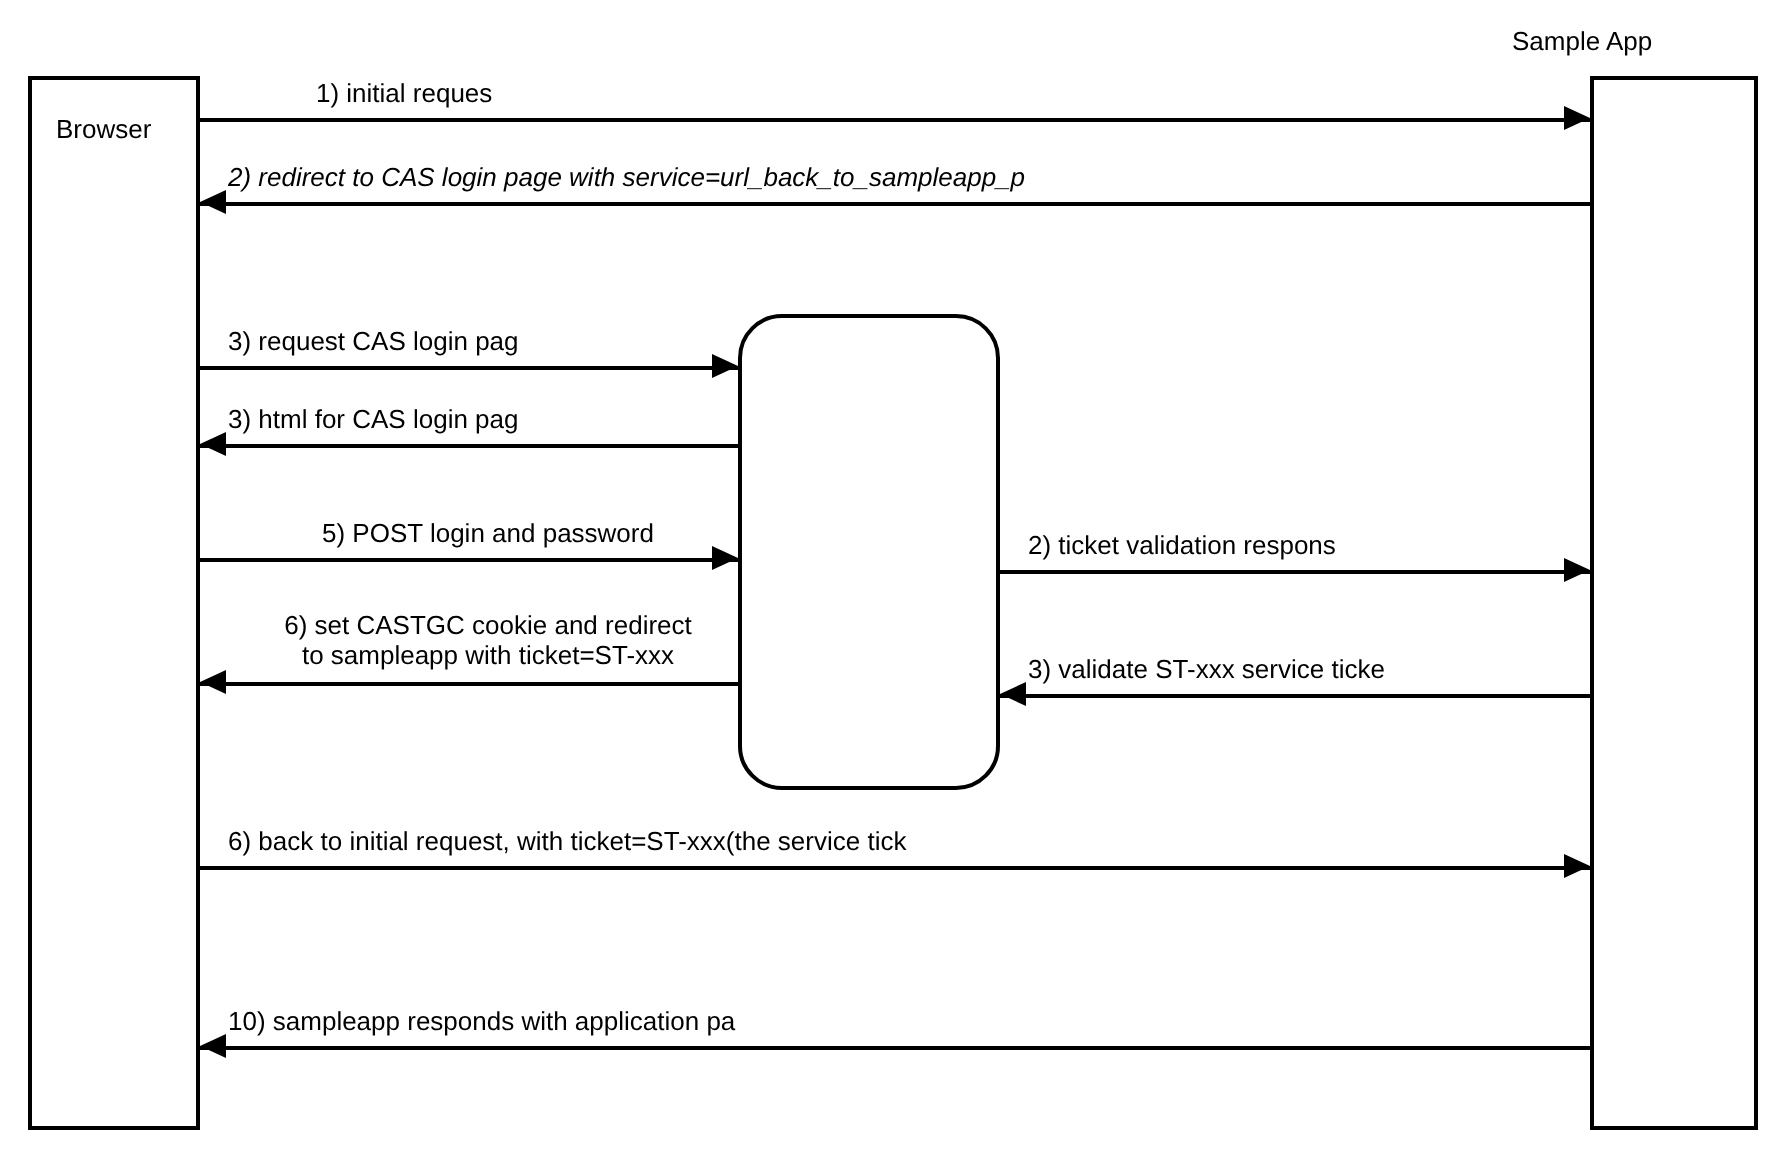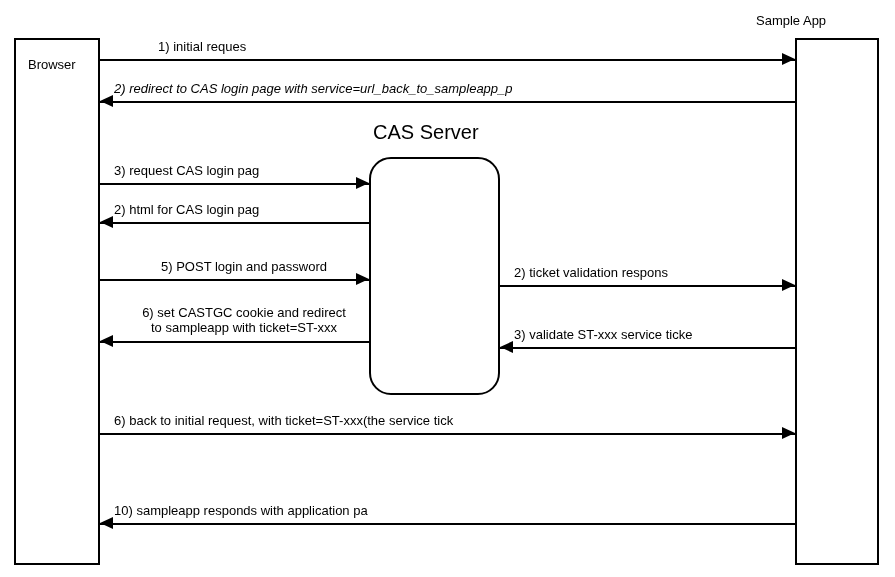--- a/index.html
+++ b/index.html
@@ -74,42 +74,41 @@
     border-right:13px solid #000000;
   }
 </style>
 </head>
 <body>
 
 <div id="canvas">
     <div class="lifeline" style="left: 14px; top: 38px; width: 86px; height: 527px;"></div>
     <div class="lifeline-label" style="left: 28px; top: 14px; margin-top: 44px;">Browser</div>
     <div class="actor-round" style="left: 369px; top: 157px; width: 131px; height: 238px;"></div>
-    <div class="actor-round-label" style="left: 373px; top: 122px;">CAS Server</div>
     <div class="lifeline" style="left: 795px; top: 38px; width: 84px; height: 527px;"></div>
     <div class="lifeline-label" style="left: 756px; top: 14px; text-align: right;">Sample App</div>
     <div class="msg" style="left: 100px; top: 59px; width: 695px;">
       <div class="msg-line" style="width: 695px;"></div>
       <div class="arrowhead right" style="left: 682px;"></div>
       <div class="msg-label" style="left: 14px; top: -20px; width: 420px; margin-left: 44px;">1) initial reques</div>
     </div>
     <div class="msg" style="left: 100px; top: 101px; width: 695px;">
       <div class="msg-line" style="width: 695px;"></div>
       <div class="arrowhead left" style="left: 0px;"></div>
       <div class="msg-label" style="left: 14px; top: -20px; width: 620px; font-style: italic;">2) redirect to CAS login page with service=url_back_to_sampleapp_p</div>
     </div>
     <div class="msg" style="left: 100px; top: 183px; width: 269px;">
       <div class="msg-line" style="width: 269px;"></div>
       <div class="arrowhead right" style="left: 256px;"></div>
       <div class="msg-label" style="left: 14px; top: -20px; width: 250px;">3) request CAS login pag</div>
     </div>
     <div class="msg" style="left: 100px; top: 222px; width: 269px;">
       <div class="msg-line" style="width: 269px;"></div>
       <div class="arrowhead left" style="left: 0px;"></div>
-      <div class="msg-label" style="left: 14px; top: -20px; width: 250px;">2) html for CAS login pag</div>
+      <div class="msg-label" style="left: 14px; top: -20px; width: 250px;">3) html for CAS login pag</div>
     </div>
     <div class="msg" style="left: 100px; top: 279px; width: 269px;">
       <div class="msg-line" style="width: 269px;"></div>
       <div class="arrowhead right" style="left: 256px;"></div>
       <div class="msg-label" style="left: 14px; top: -20px; width: 260px; text-align: center;">5) POST login and password</div>
     </div>
     <div class="msg" style="left: 100px; top: 341px; width: 269px;">
       <div class="msg-line" style="width: 269px;"></div>
       <div class="arrowhead left" style="left: 0px;"></div>
       <div class="msg-label" style="left: 14px; top: -36px; width: 260px; text-align: center;">6) set CASTGC cookie and redirect

